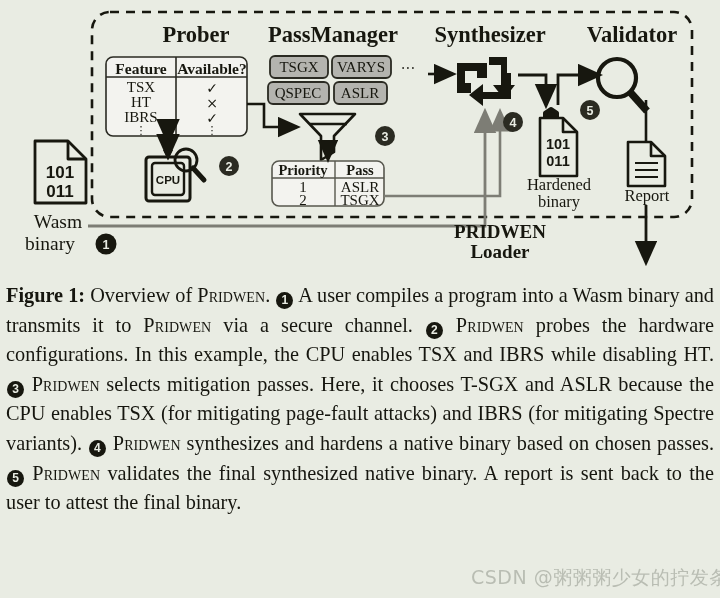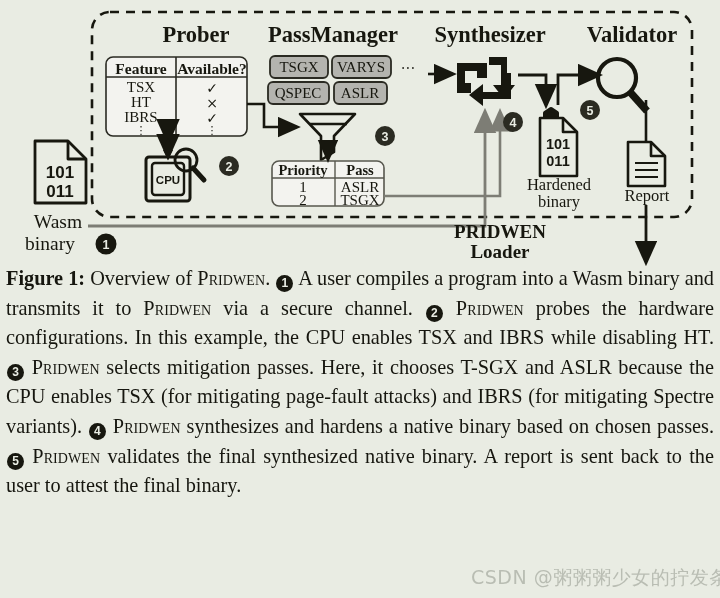--- a/index.html
+++ b/index.html
@@ -18,21 +18,21 @@
   #figure {
     position: absolute;
     left: 0; top: 0;
     width: 720px; height: 268px;
   }
   #figure svg { display: block; }
 
   .caption {
     position: absolute;
     left: 6px;
-    top: 264px;
+    top: 281px;
     width: 708px;
     font-family: "Liberation Serif", "DejaVu Serif", serif;
     font-size: 20.3px;
     line-height: 29.6px;
     text-align: justify;
     text-justify: inter-word;
     color: #16160f;
   }
   .caption b { font-weight: bold; }
   .sc {

